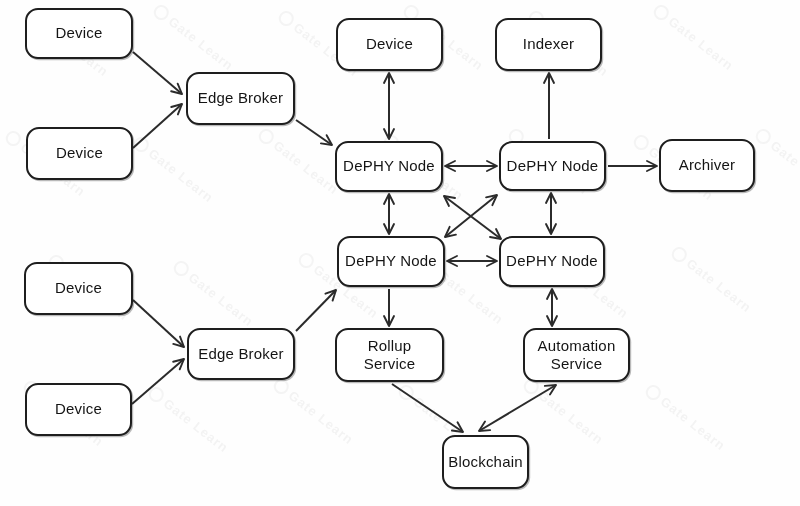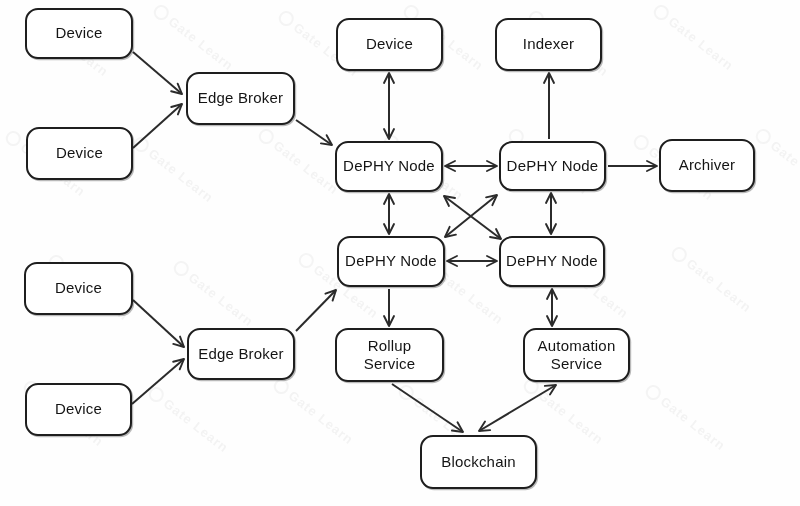--- a/index.html
+++ b/index.html
@@ -239,16 +239,16 @@
     </div>
     <div class="node" style="left: 499px; top: 236px; width: 106px; height: 51px;">
       <span class="node-label">DePHY Node</span>
     </div>
     <div class="node" style="left: 335px; top: 328px; width: 109px; height: 54px;">
       <span class="node-label">Rollup Service</span>
     </div>
     <div class="node" style="left: 499px; top: 328px; width: 107px; height: 54px; margin-left: 24px;">
       <span class="node-label">Automation Service</span>
     </div>
-    <div class="node" style="left: 420px; top: 435px; width: 117px; height: 54px;">
+    <div class="node" style="left: 442px; top: 435px; width: 87px; height: 54px;">
       <span class="node-label">Blockchain</span>
     </div>
   </div>
 
 </body></html>

